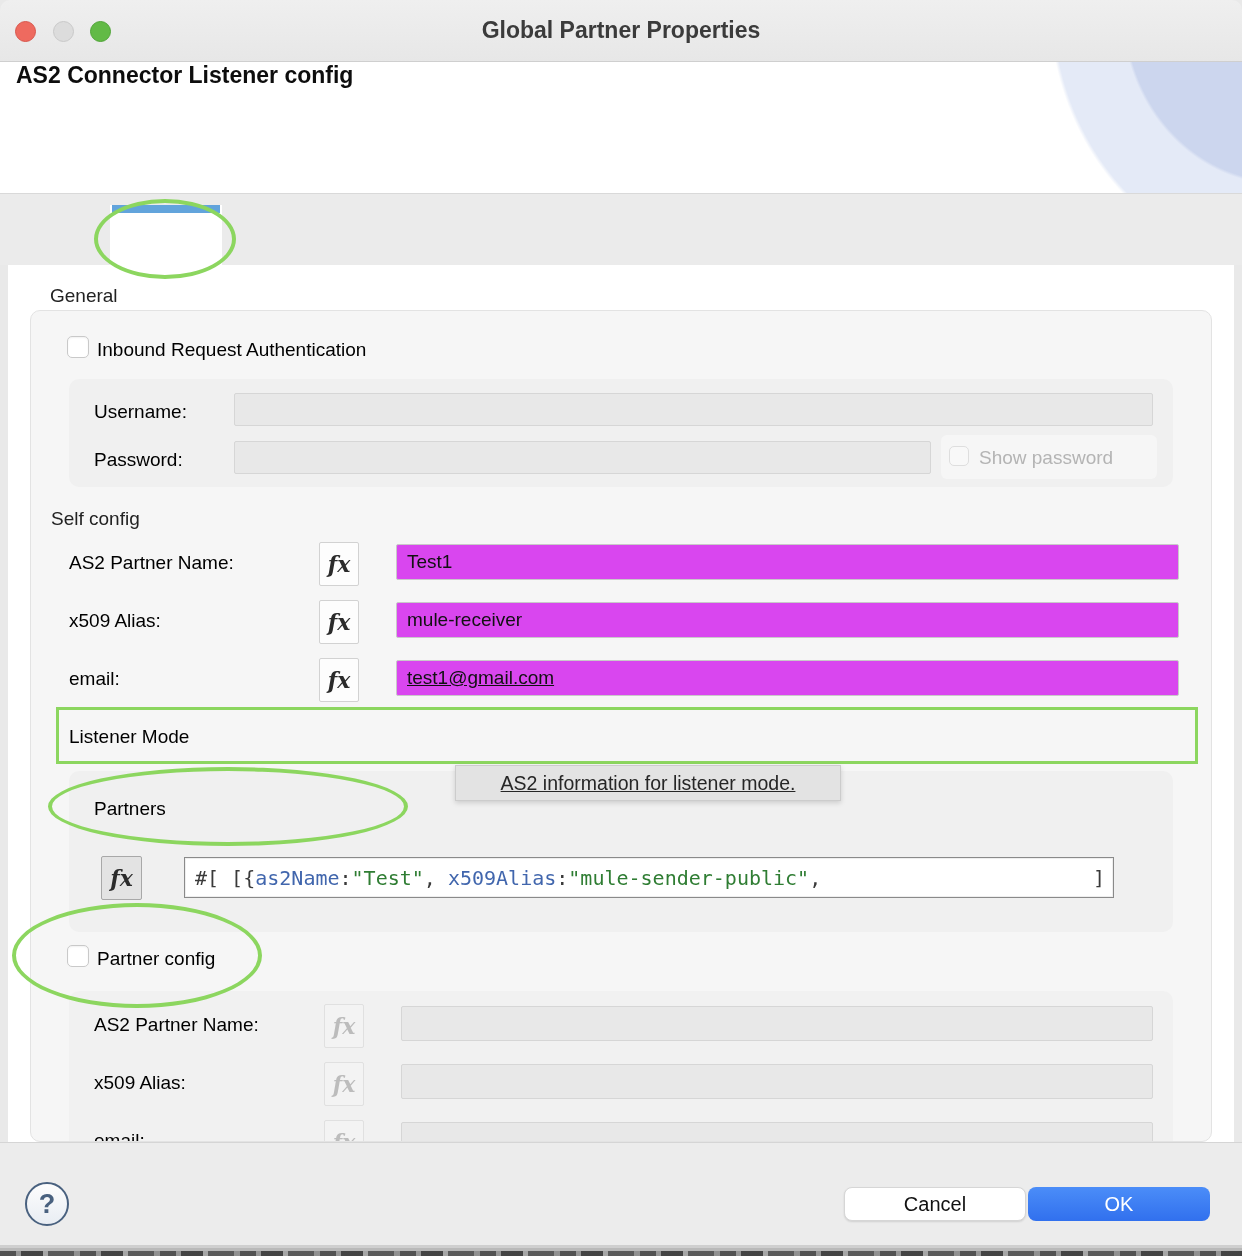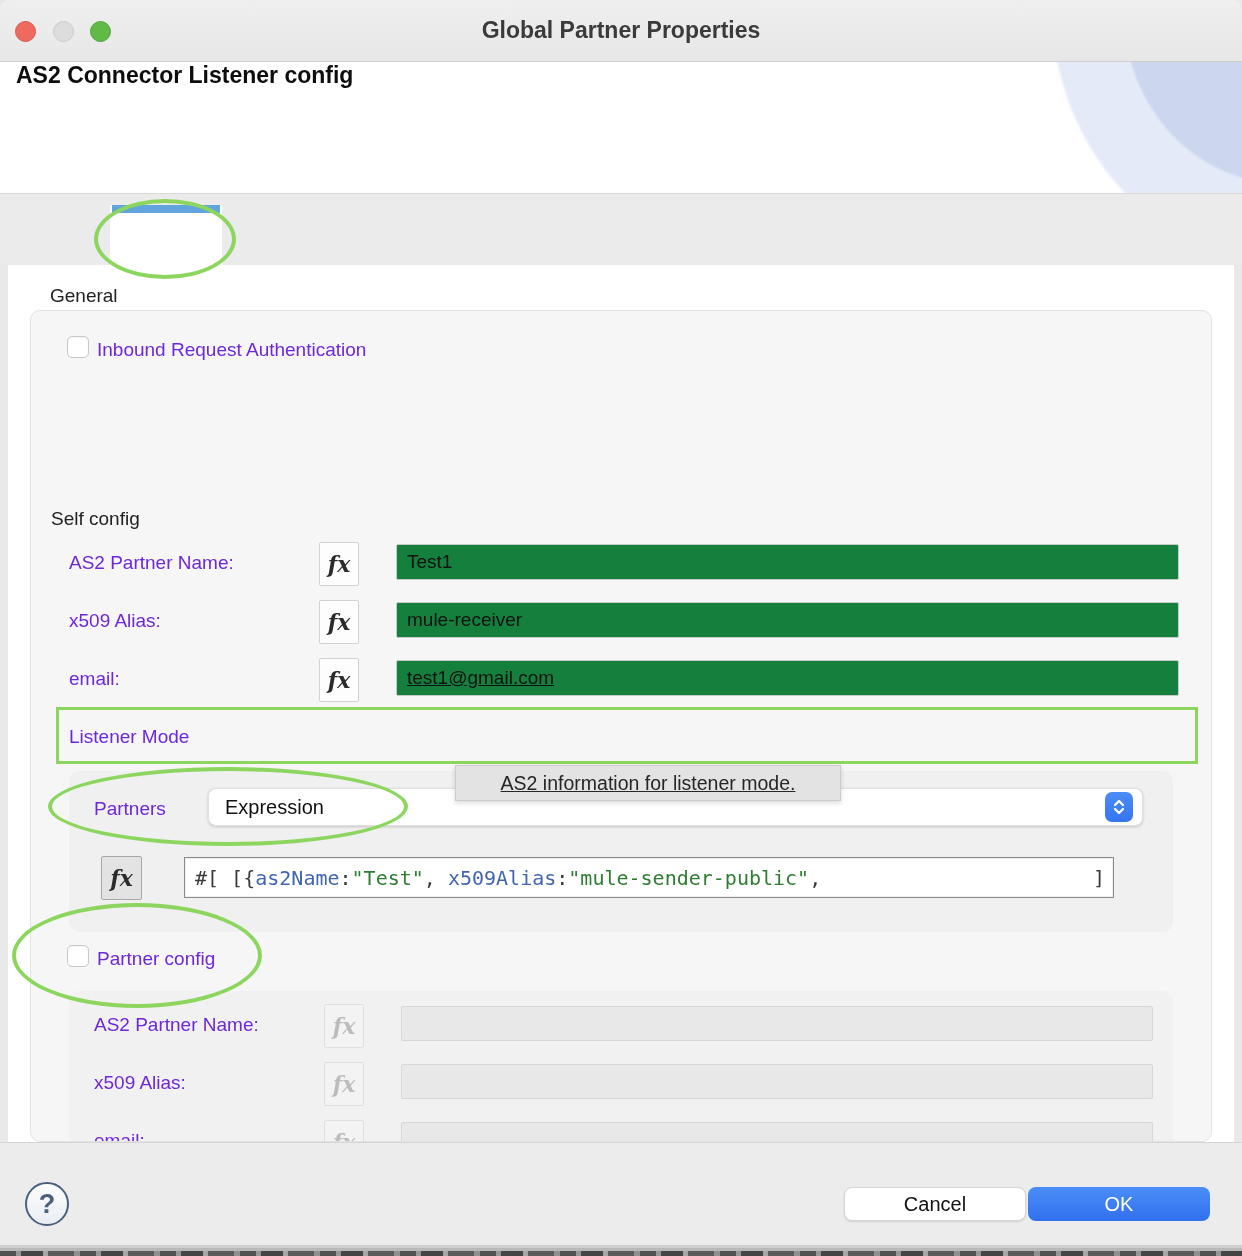--- a/index.html
+++ b/index.html
@@ -55,25 +55,25 @@
   .inset {
     background:#f0f0f0; border-radius:10px;
   }
 
   .checkbox {
     width:22px; height:22px; background:#ffffff;
     border:1.5px solid #c9c9c9; border-radius:5px;
     box-shadow:inset 0 1px 2px rgba(0,0,0,.06);
   }
   .checkbox.disabled { border-color:#dedede; background:#f8f8f8; box-shadow:none; }
-  .lbl { font-size:19px; color:#6d28d9; white-space:nowrap; }
+  .lbl { font-size:19px; color:#000000; white-space:nowrap; }
   .lbl.disabled { color:#b4b4b4; }
 
   input.field {
-    position:absolute; border:1px solid #c9c9c9; background:#15803d;
+    position:absolute; border:1px solid #c9c9c9; background:#d946ef;
     font-family:"Liberation Sans", sans-serif; font-size:19px; color:#111;
     padding:0 10px; border-radius:2px; outline:none;
   }
   input.field:disabled { background:#e8e8e8; border-color:#d6d6d6; }
 
   .fxbtn {
     position:absolute; width:40px; height:44px;
     background:#fdfdfd; border:1px solid #d2d2d2; border-radius:2px;
     display:flex; align-items:center; justify-content:center;
     font-family:"DejaVu Serif", serif; font-style:italic; font-weight:bold;
@@ -172,49 +172,50 @@
 
 <div class="abs content"></div>
 
 <div class="abs section-label" style="left:50px; top:285px;">General</div>
 
 <div class="abs groupbox">
 
   <div class="abs checkbox" style="left:36px; top:25px;"></div>
   <div class="abs lbl" style="left:66px; top:28px;">Inbound Request Authentication</div>
 
+  <div class="abs inset" style="left:38px; top:68px; width:1104px; height:108px;">
+    <div class="abs lbl" style="left:25px; top:22px;">Username:</div>
+    <input class="field" style="left: 165px; top: 14px; width: 919px; height: 33px;" disabled="">
+    <div class="abs lbl" style="left:25px; top:70px;">Password:</div>
+    <input class="field" style="left: 165px; top: 62px; width: 697px; height: 33px;" disabled="">
+    <div class="abs" style="left:872px; top:56px; width:216px; height:44px; background:#f6f6f6; border-radius:6px;">
+      <div class="abs checkbox disabled" style="left:8px; top:11px; width:20px; height:20px;"></div>
+      <div class="abs lbl disabled" style="left:38px; top:12px;">Show password</div>
+    </div>
+  </div>
 
   <div class="abs section-label" style="left:20px; top:197px;">Self config</div>
 
   <div class="abs lbl" style="left:38px; top:241px;">AS2 Partner Name:</div>
   <div class="fxbtn" style="left:288px; top:231px;">fx</div>
   <input class="field" style="left: 365px; top: 233px; width: 783px; height: 36px;" value="Test1">
 
   <div class="abs lbl" style="left:38px; top:299px;">x509 Alias:</div>
   <div class="fxbtn" style="left:288px; top:289px;">fx</div>
   <input class="field" style="left: 365px; top: 291px; width: 783px; height: 36px;" value="mule-receiver">
 
   <div class="abs lbl" style="left:38px; top:357px;">email:</div>
   <div class="fxbtn" style="left:288px; top:347px;">fx</div>
   <input class="field" style="left: 365px; top: 349px; width: 783px; height: 36px; text-decoration: underline;" value="test1@gmail.com">
 
   <div class="abs annot-rect" style="left:25px; top:396px; width:1142px; height:57px; z-index:10;"></div>
   <div class="abs lbl" style="left:38px; top:415px;">Listener Mode</div>
 
   <div class="abs inset" style="left:38px; top:460px; width:1104px; height:161px;">
     <div class="abs lbl" style="left:25px; top:27px;">Partners</div>
-    <div class="dropdown" style="left:139px; top:17px; width:935px; height:38px;">
-      <span>Expression</span>
-      <span class="stepper">
-        <svg width="14" height="18" viewBox="0 0 14 18">
-          <path d="M3 7 L7 3 L11 7" fill="none" stroke="#ffffff" stroke-width="2.2" stroke-linecap="round" stroke-linejoin="round"></path>
-          <path d="M3 11 L7 15 L11 11" fill="none" stroke="#ffffff" stroke-width="2.2" stroke-linecap="round" stroke-linejoin="round"></path>
-        </svg>
-      </span>
-    </div>
     <div class="fxbtn pressed" style="left:32px; top:85px; width:41px; height:44px;">fx</div>
     <div class="codefield" style="left:115px; top:86px; width:930px; height:41px;">
       <span class="code-plain">#[ [{</span><span class="code-key">as2Name</span><span class="code-plain">:</span><span class="code-str">"Test"</span><span class="code-plain">, </span><span class="code-key">x509Alias</span><span class="code-plain">:</span><span class="code-str">"mule-sender-public"</span><span class="code-plain">,</span>
       <span class="code-close">]</span>
     </div>
   </div>
 
   <div class="abs checkbox" style="left:36px; top:634px;"></div>
   <div class="abs lbl" style="left:66px; top:637px;">Partner config</div>
 

